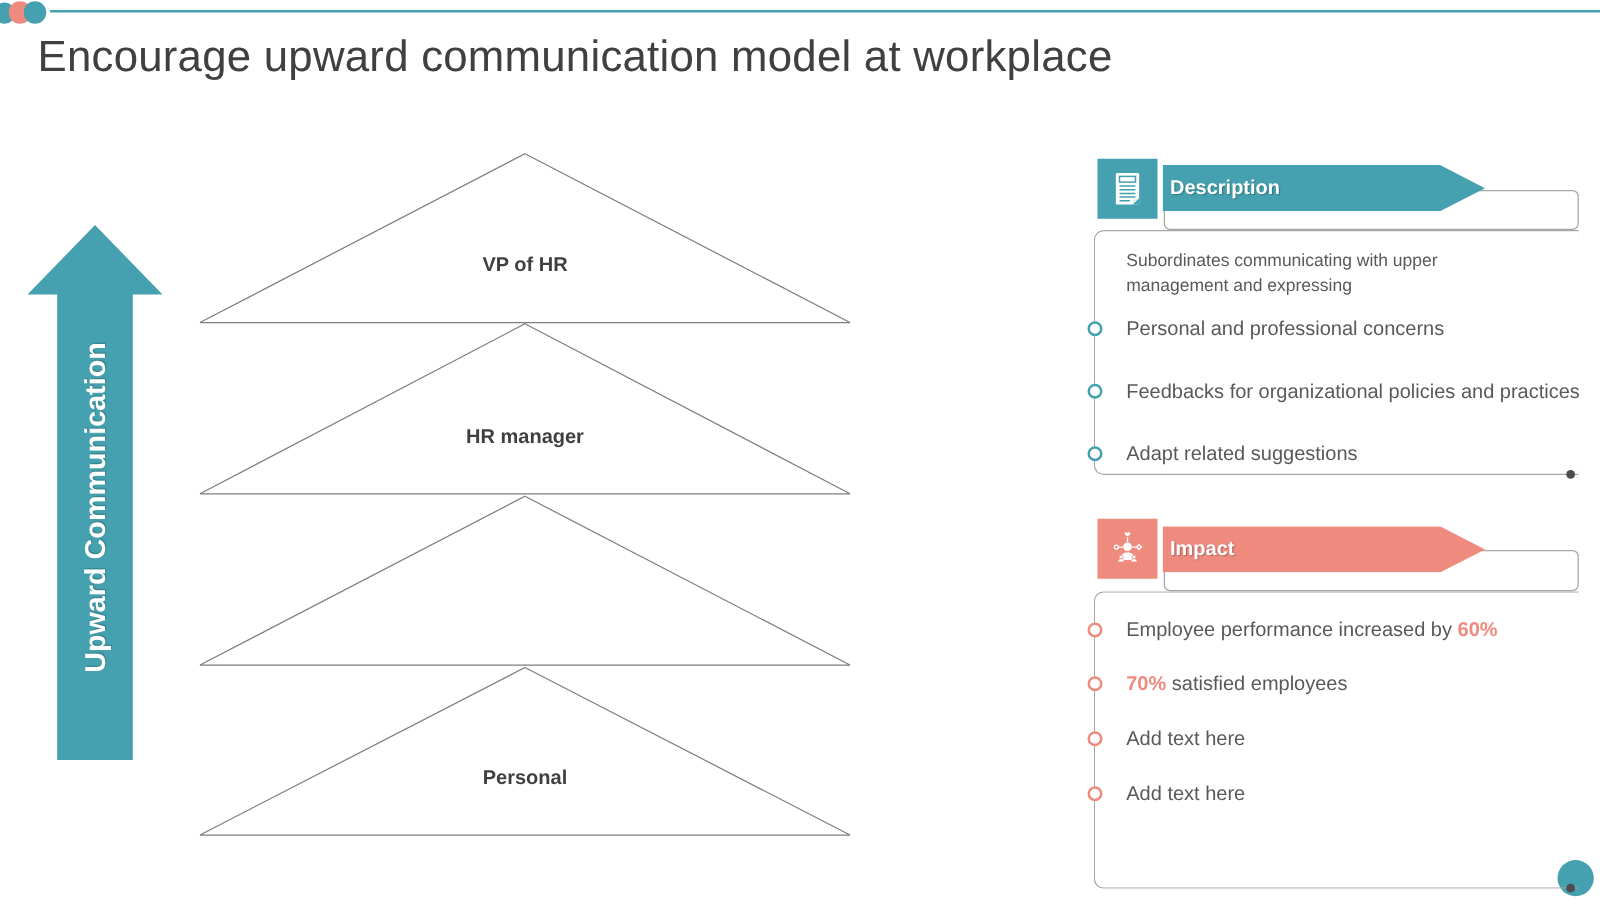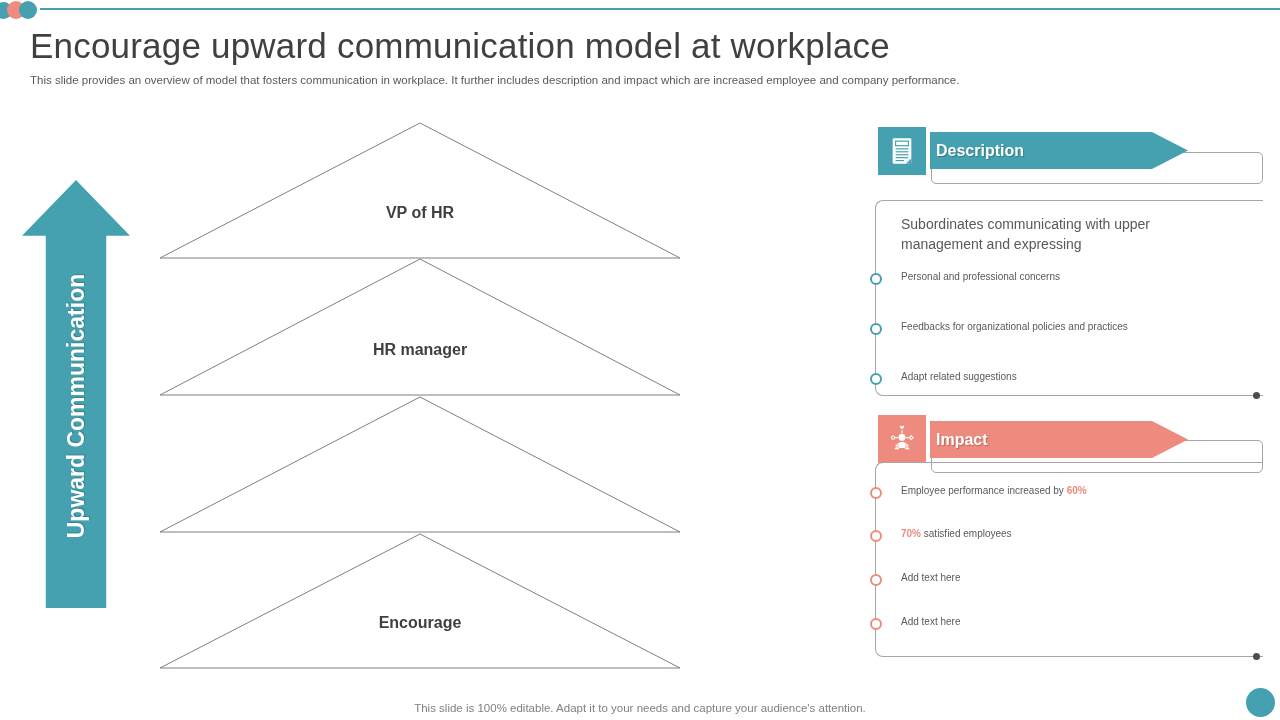--- a/index.html
+++ b/index.html
@@ -45,73 +45,72 @@
   .header-rect{position:absolute;left:931px;width:332px;background:#fff;border:1px solid var(--border-line);border-radius:5px;z-index:1;}
   .content-box{position:absolute;left:875px;width:388px;border-left:1px solid var(--border-line);
     border-top:1px solid var(--border-line);border-bottom:1px solid var(--border-line);
     border-radius:8px 0 0 8px;z-index:2;}
   .end-dot{position:absolute;right:3px;bottom:-4px;width:7px;height:7px;border-radius:50%;background:#4d4d4d;}
   .lead-text{position:absolute;left:25px;top:14px;width:300px;font-size:14px;color:var(--body-text);line-height:1.4;}
   .bullet-row{position:absolute;left:0;width:100%;height:18px;}
   .bullet-marker{position:absolute;left:-6px;top:2px;width:12px;height:12px;border-radius:50%;background:#fff;}
   .bullet-marker.teal{border:2px solid var(--teal);}
   .bullet-marker.salmon{border:2px solid var(--salmon);}
-  .bullet-text{position:absolute;left:25px;top:0;width:350px;font-size:10px;color:var(--body-text);white-space:nowrap;}
+  .bullet-text{position:absolute;left:25px;top:0;width:350px;font-size:16px;color:var(--body-text);white-space:nowrap;}
   .hl{color:var(--salmon);font-weight:bold;}
 
   .footer-note{position:absolute;left:0;top:702px;width:1280px;text-align:center;font-size:11.5px;color:var(--footer-text);}
   .corner-circle{position:absolute;left:1246px;top:688px;width:29px;height:29px;border-radius:50%;background:var(--teal);}
 
   .icon-svg{width:32px;height:32px;display:block;}
 </style>
 </head>
 <body>
 
 <div class="slide">
 
   <div class="top-line"></div>
   <div class="dot-accent dot-a"></div>
   <div class="dot-accent dot-b"></div>
   <div class="dot-accent dot-c"></div>
 
   <div class="title">Encourage upward communication model at workplace</div>
-  <div class="subtitle">This slide provides an overview of model that fosters communication in workplace. It further includes description and impact which are increased employee and company performance.</div>
 
   <div class="up-arrow">
     <div class="arrow-label">Upward Communication</div>
   </div>
 
   <svg class="pyramid-svg" viewBox="0 0 540 560">
     <polygon points="270,8 530,143 10,143"></polygon>
     <polygon points="270,144 530,280 10,280"></polygon>
     <polygon points="270,282 530,417 10,417"></polygon>
     <polygon points="270,419 530,553 10,553"></polygon>
   </svg>
   <div class="tri-label tl-0">VP of HR</div>
   <div class="tri-label tl-1">HR manager</div>
-  <div class="tri-label tl-3">Encourage</div>
+  <div class="tri-label tl-3">Personal</div>
 
   <div class="icon-box teal" style="left:878px;top:127px;">
     <svg class="icon-svg" viewBox="0 0 24 24">
       <rect x="5" y="2.5" width="14" height="19" rx="0.8" fill="#ffffff"></rect>
       <rect x="7.2" y="4.6" width="9.6" height="3.4" fill="none" stroke="#45a1af" stroke-width="0.9"></rect>
       <line x1="7.2" y1="10.4" x2="16.8" y2="10.4" stroke="#45a1af" stroke-width="0.9"></line>
       <line x1="7.2" y1="12.6" x2="16.8" y2="12.6" stroke="#45a1af" stroke-width="0.9"></line>
       <line x1="7.2" y1="14.8" x2="16.8" y2="14.8" stroke="#45a1af" stroke-width="0.9"></line>
       <line x1="7.2" y1="17.0" x2="16.8" y2="17.0" stroke="#45a1af" stroke-width="0.9"></line>
       <line x1="7.2" y1="19.2" x2="13.5" y2="19.2" stroke="#45a1af" stroke-width="0.9"></line>
       <path d="M19 17.5 L19 21.5 L15 21.5 Z" fill="#45a1af"></path>
       <path d="M19 17.5 L15 21.5 L15.2 18.8 Z" fill="#dff0f2"></path>
     </svg>
   </div>
   <div class="banner teal" style="left:930px;top:132px;">
     <span>Description</span>
   </div>
   <div class="header-rect" style="top:152px;height:32px;"></div>
-  <div class="content-box" style="top:200px;height:196px;">
+  <div class="content-box" style="top:184px;height:196px;">
     <div class="lead-text">Subordinates communicating with upper management and expressing</div>
     <div class="bullet-row" style="top:70px;">
       <span class="bullet-marker teal"></span>
       <span class="bullet-text">Personal and professional concerns</span>
     </div>
     <div class="bullet-row" style="top:120px;">
       <span class="bullet-marker teal"></span>
       <span class="bullet-text">Feedbacks for organizational policies and practices</span>
     </div>
     <div class="bullet-row" style="top:170px;">
@@ -134,36 +133,35 @@
       <circle cx="8.1" cy="17" r="1.2" fill="#ffffff" stroke="#ee8a7e" stroke-width="0.5"></circle>
       <path d="M6.2 20 c0-1.4.9-2.1 1.9-2.1 s1.9.7 1.9 2.1 z" fill="#ffffff" stroke="#ee8a7e" stroke-width="0.5"></path>
       <circle cx="15.9" cy="17" r="1.2" fill="#ffffff" stroke="#ee8a7e" stroke-width="0.5"></circle>
       <path d="M14 20 c0-1.4.9-2.1 1.9-2.1 s1.9.7 1.9 2.1 z" fill="#ffffff" stroke="#ee8a7e" stroke-width="0.5"></path>
     </svg>
   </div>
   <div class="banner salmon" style="left:930px;top:421px;">
     <span>Impact</span>
   </div>
   <div class="header-rect" style="top:440px;height:33px;"></div>
-  <div class="content-box" style="top:462px;height:195px;padding-left:24px;">
+  <div class="content-box" style="top:473px;height:238px;padding-left:24px;">
     <div class="bullet-row" style="top:22px;">
       <span class="bullet-marker salmon"></span>
       <span class="bullet-text"><span>Employee performance increased by </span><span class="hl">60%</span><span></span></span>
     </div>
     <div class="bullet-row" style="top:65px;">
       <span class="bullet-marker salmon"></span>
       <span class="bullet-text"><span></span><span class="hl">70%</span><span> satisfied employees</span></span>
     </div>
     <div class="bullet-row" style="top:109px;">
       <span class="bullet-marker salmon"></span>
       <span class="bullet-text"><span>Add text here</span><span class="hl"></span><span></span></span>
     </div>
     <div class="bullet-row" style="top:153px;">
       <span class="bullet-marker salmon"></span>
       <span class="bullet-text"><span>Add text here</span><span class="hl"></span><span></span></span>
     </div>
     <span class="end-dot"></span>
   </div>
 
-  <div class="footer-note">This slide is 100% editable. Adapt it to your needs and capture your audience's attention.</div>
   <div class="corner-circle"></div>
 
 </div>
 
 </body></html>

